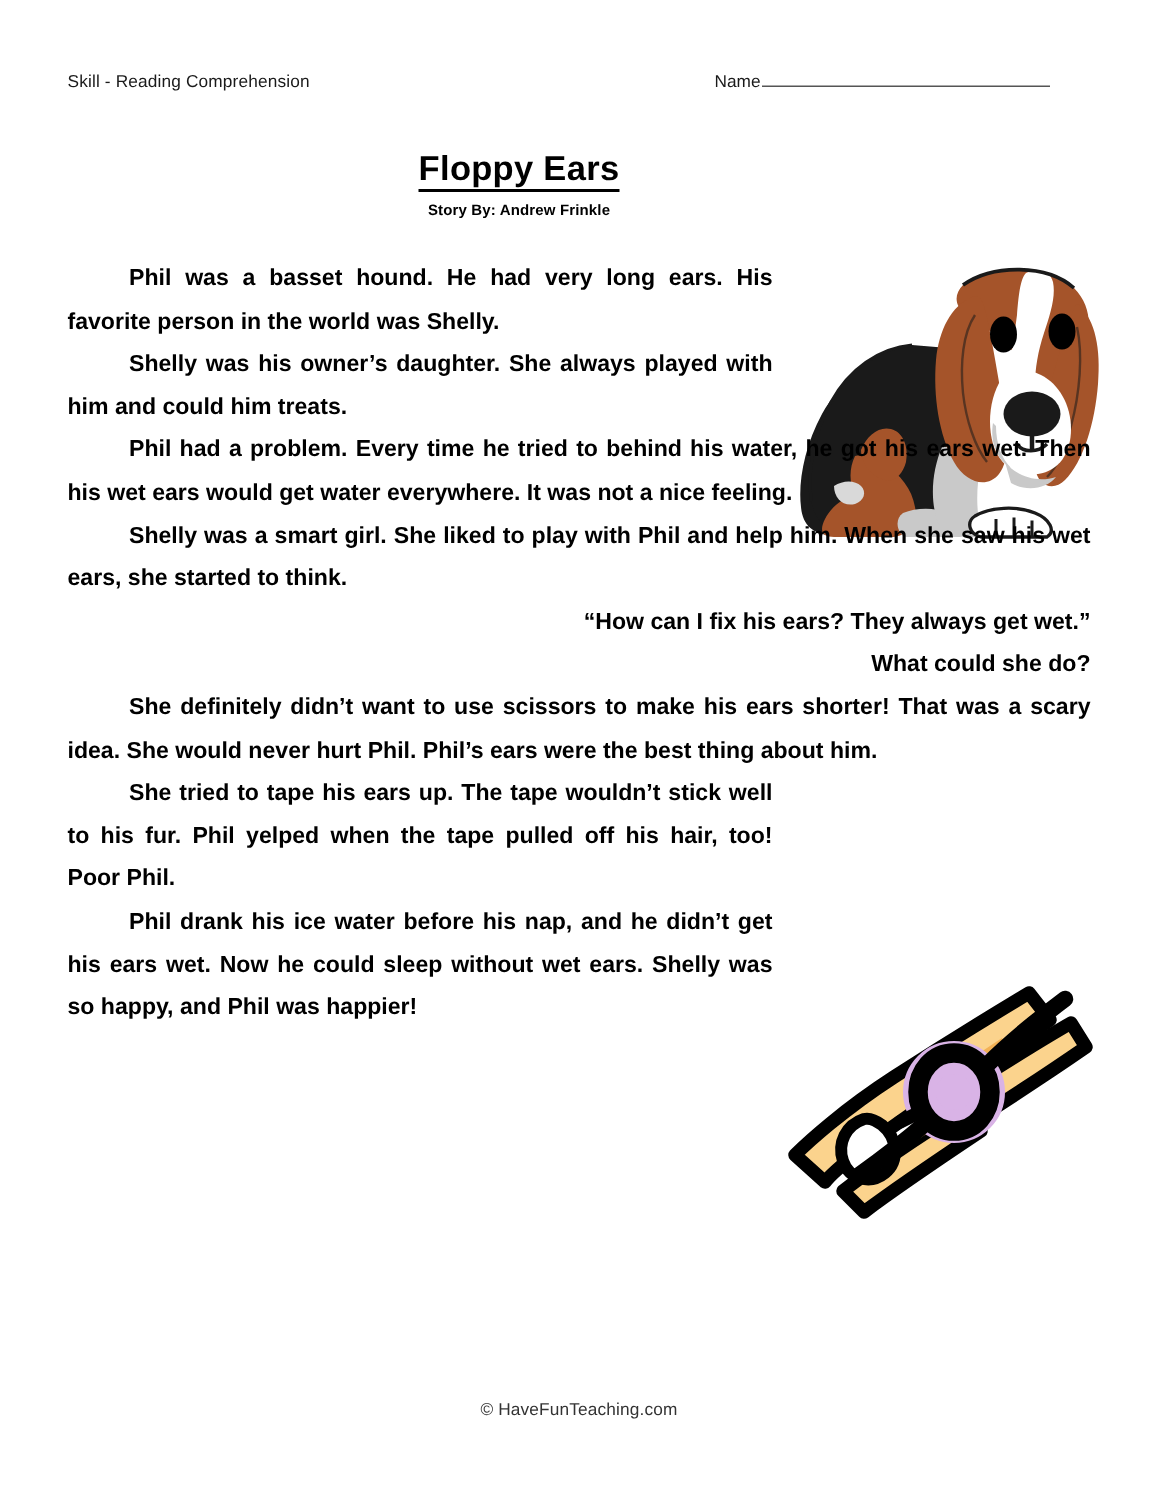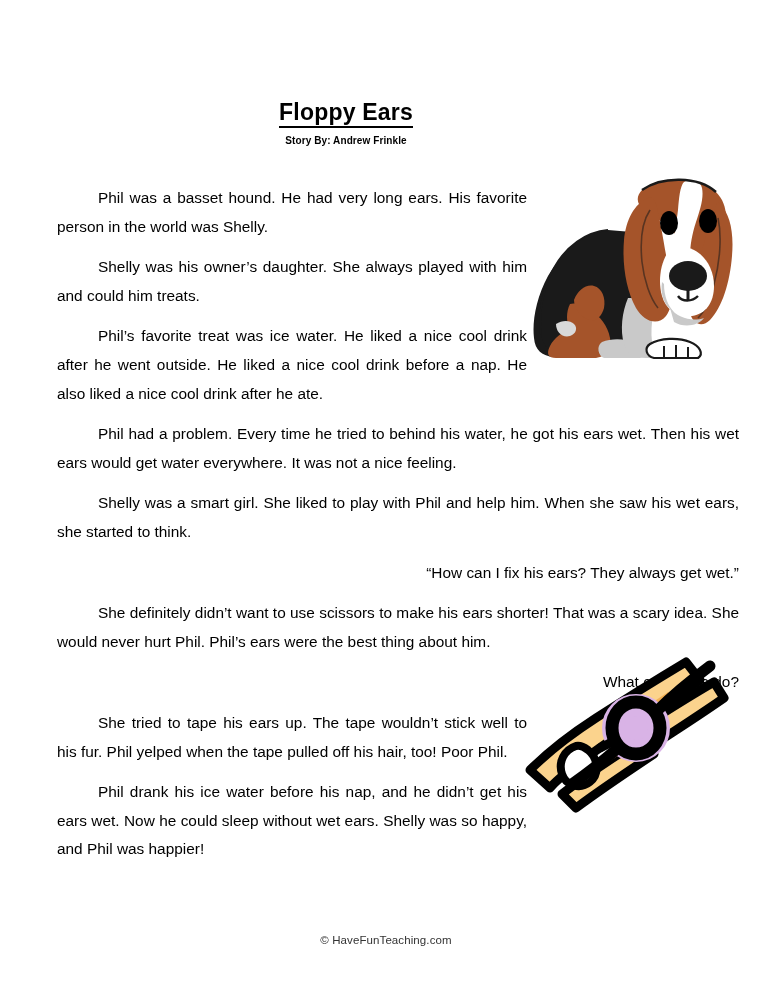--- a/index.html
+++ b/index.html
@@ -83,28 +83,29 @@
   }
 
   
   .story {
     position: absolute;
     top: 172px;
     left: 45px;
     width: 682px;
   }
   .para {
-    margin: 12px;
+    margin: 0;
     font-size: 15.4px;
     line-height: 28.6px;
     text-align: justify;
     text-indent: 41px;
     color: #000;
     -webkit-hyphens: none;
     hyphens: none;
+    font-weight: bold;
   }
   
   .para.narrow {
     width: 470px;
   }
   .para.full {
     width: 682px;
   }
   .para.short {
     text-align: right;
@@ -142,20 +143,27 @@
     font-size: 11.5px;
     color: #333333;
     letter-spacing: 0.1px;
   }
 </style>
 </head>
 <body>
 
 <div class="page">
 
+  <div class="header">
+    <div class="skill-label">Skill - Reading Comprehension</div>
+    <div class="name-group">
+      <span class="name-label">Name</span>
+      <span class="name-blank"></span>
+    </div>
+  </div>
 
   <div class="title-block">
     <div class="story-title">Floppy Ears</div>
     <div class="story-byline">Story By: Andrew Frinkle</div>
   </div>
 
   <div class="illus" id="dog-illustration">
     <svg viewBox="0 0 228 208" width="228" height="208" aria-hidden="true">
 
       <path d="M92 72 C70 74 48 88 36 110 C24 132 20 156 22 172
@@ -223,26 +231,25 @@
 
       <path d="M130 24 C150 10 186 10 204 26" fill="none" stroke="#1a1a1a" stroke-width="2.4"></path>
 
       <path d="M96 64 C74 66 54 80 42 102 C30 124 26 150 29 168" fill="none" stroke="#1a1a1a" stroke-width="2"></path>
     </svg>
   </div>
 
   <div class="story">
     <p class="para narrow">Phil was a basset hound. He had very long ears. His favorite person in the world was Shelly.</p>
     <p class="para narrow">Shelly was his owner’s daughter. She always played with him and could him treats.</p>
-    <p class="para narrow">Phil’s favorite treat was ice water. He liked a nice cool drink after he went outside. He liked a nice cool drink before a nap. He also liked a nice cool drink after he ate.</p>
     <p class="para full">Phil had a problem. Every time he tried to behind his water, he got his ears wet. Then his wet ears would get water everywhere. It was not a nice feeling.</p>
     <p class="para full">Shelly was a smart girl. She liked to play with Phil and help him. When she saw his wet ears, she started to think.</p>
     <p class="para full short">“How can I fix his ears? They always get wet.”</p>
+    <p class="para full short">What could she do?</p>
     <p class="para full">She definitely didn’t want to use scissors to make his ears shorter! That was a scary idea. She would never hurt Phil. Phil’s ears were the best thing about him.</p>
-    <p class="para full short">What could she do?</p>
     <p class="para narrow">She tried to tape his ears up. The tape wouldn’t stick well to his fur. Phil yelped when the tape pulled off his hair, too! Poor Phil.</p>
     <p class="para narrow">Phil drank his ice water before his nap, and he didn’t get his ears wet. Now he could sleep without wet ears. Shelly was so happy, and Phil was happier!</p>
   </div>
 
   <div class="illus" id="clothespin-illustration">
     <svg viewBox="0 0 228 215" width="228" height="215" aria-hidden="true">
       <g transform="translate(6,4)">
 
         <path d="M12 148 C20 140 44 118 78 96 C112 74 148 52 168 40
                  L182 58 C162 72 128 94 96 116 C64 138 40 156 32 166 Z" fill="#fbd38d" stroke="#000000" stroke-width="9" stroke-linejoin="round"></path>

